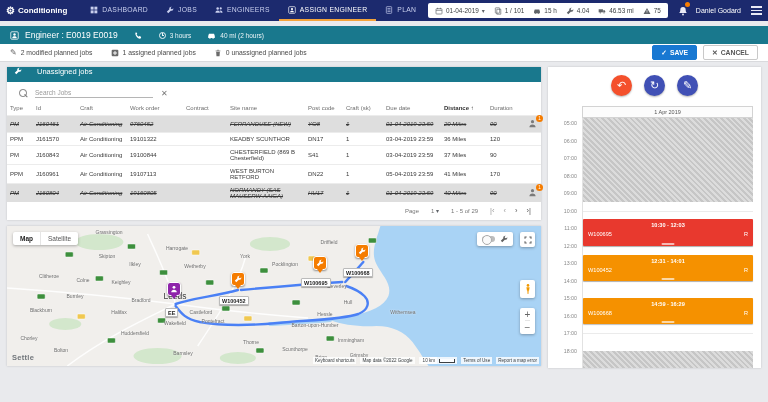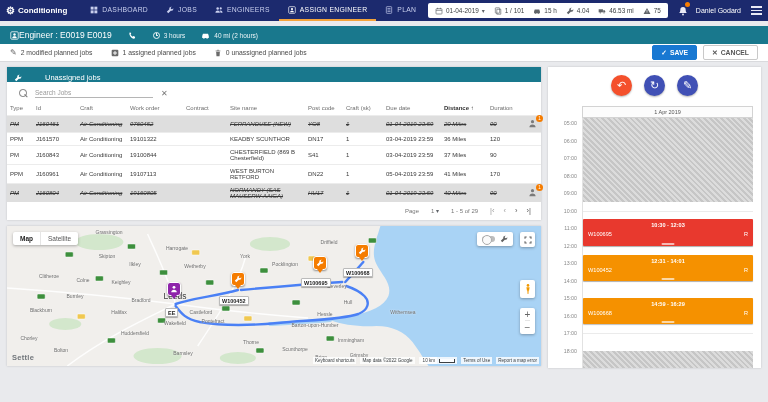--- a/index.html
+++ b/index.html
@@ -22,42 +22,42 @@
   .bell-wrap svg { width:10px; height:10px; fill:#e9eaf5; }
   .bell-dot { position:absolute; top:2px; right:-2px; width:5px; height:5px; background:#f57c00; border-radius:50%; }
   .user-name { display:flex; align-items:center; font-size:7px; color:#fff; margin-left:8px; }
   .burger { width:11px; height:9px; margin:auto 0 auto 10px; position:relative; }
   .burger i { position:absolute; left:0; right:0; height:1.5px; background:#e9eaf5; }
   .burger i:nth-child(1){top:0}.burger i:nth-child(2){top:3.5px}.burger i:nth-child(3){top:7px}
 
   
   .engineer-bar { height:18px; margin-top:5px; background:#19788d; color:#fff; display:flex; align-items:center; gap:16px; padding:0 10px; }
   .engineer-bar svg { width:9px; height:9px; fill:#fff; }
-  .eng-title { display:flex; align-items:center; gap:0; font-size:8.5px; }
+  .eng-title { display:flex; align-items:center; gap:6px; font-size:8.5px; }
   .eng-badge { display:flex; align-items:center; gap:4px; font-size:6.5px; color:#eaf4f7; }
   .clock-ic { width:7px; height:7px; border:1px solid currentColor; border-radius:50%; position:relative; }
   .clock-ic::after { content:""; position:absolute; left:44%; top:14%; width:1px; height:36%; background:currentColor; }
   .clock-ic::before { content:""; position:absolute; left:44%; top:44%; width:34%; height:1px; background:currentColor; }
 
   
   .actions { height:18px; background:#fff; border-bottom:1px solid #d9dadd; display:flex; align-items:center; gap:18px; padding:0 10px; font-size:6.8px; color:#4a4a4a; }
   .action-chip { display:flex; align-items:center; gap:4px; }
   .action-chip svg { width:8px; height:8px; fill:#6a6a6a; }
   .pencil { font-size:8px; color:#6a6a6a; }
   .btns { margin-left:auto; display:flex; gap:6px; }
   .btn { font-size:6.8px; font-weight:bold; border-radius:2px; padding:2.5px 8px; display:flex; align-items:center; gap:3px; cursor:pointer; }
   .btn-save { background:#1878d2; color:#fff; border:1px solid #1878d2; }
   .btn-cancel { background:#fff; color:#555; border:1px solid #c9c9c9; }
 
   
   .content { display:flex; gap:7px; padding:5px 7px 0 7px; }
   .left-col { width:534px; display:flex; flex-direction:column; gap:6px; }
   .right-col { flex:1; }
   .panel { background:#fff; box-shadow:0 0 2px rgba(0,0,0,.18); }
-  .panel-header { height:15px; background:#19788d; color:#fff; display:flex; align-items:flex-end; gap:23px; padding:0 7px; font-size:7.5px; }
+  .panel-header { height:15px; background:#19788d; color:#fff; display:flex; align-items:flex-start; gap:15px; padding:0 7px; font-size:7.5px; }
   .panel-header svg { width:8px; height:8px; fill:#fff; }
 
   
   .search-row { display:flex; align-items:center; gap:8px; padding:6px 12px 3px 12px; }
   .search-ic { width:8px; height:8px; position:relative; }
   .search-ic::before { content:""; position:absolute; width:5.5px; height:5.5px; border:1px solid #777; border-radius:50%; }
   .search-ic::after { content:""; position:absolute; width:3.5px; height:1px; background:#777; left:5px; top:6.2px; transform:rotate(45deg); }
   .search-input { border:none; border-bottom:1px solid #b5b5b5; width:118px; font-size:6.5px; color:#333; outline:none; background:transparent; padding:1px 0; font-family:inherit; }
   .search-input::placeholder { color:#9a9a9a; }
   .clear-x { color:#777; font-size:8px; cursor:pointer; }

